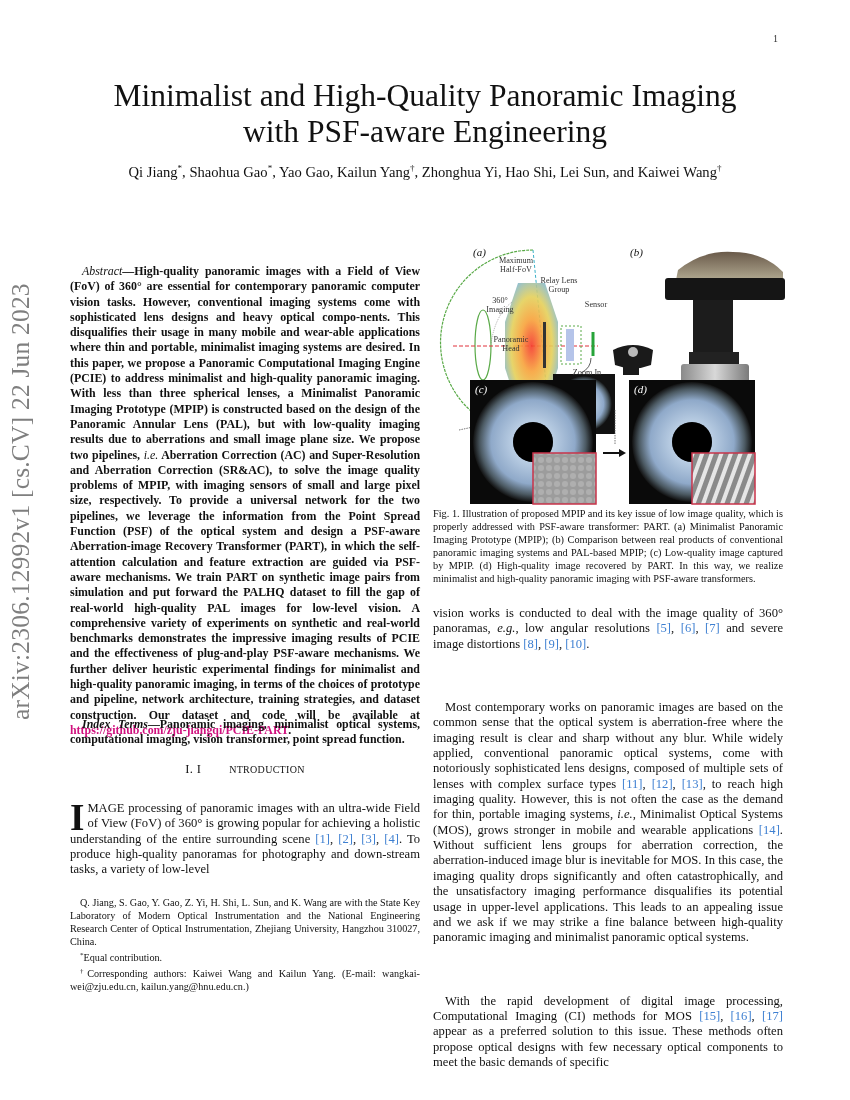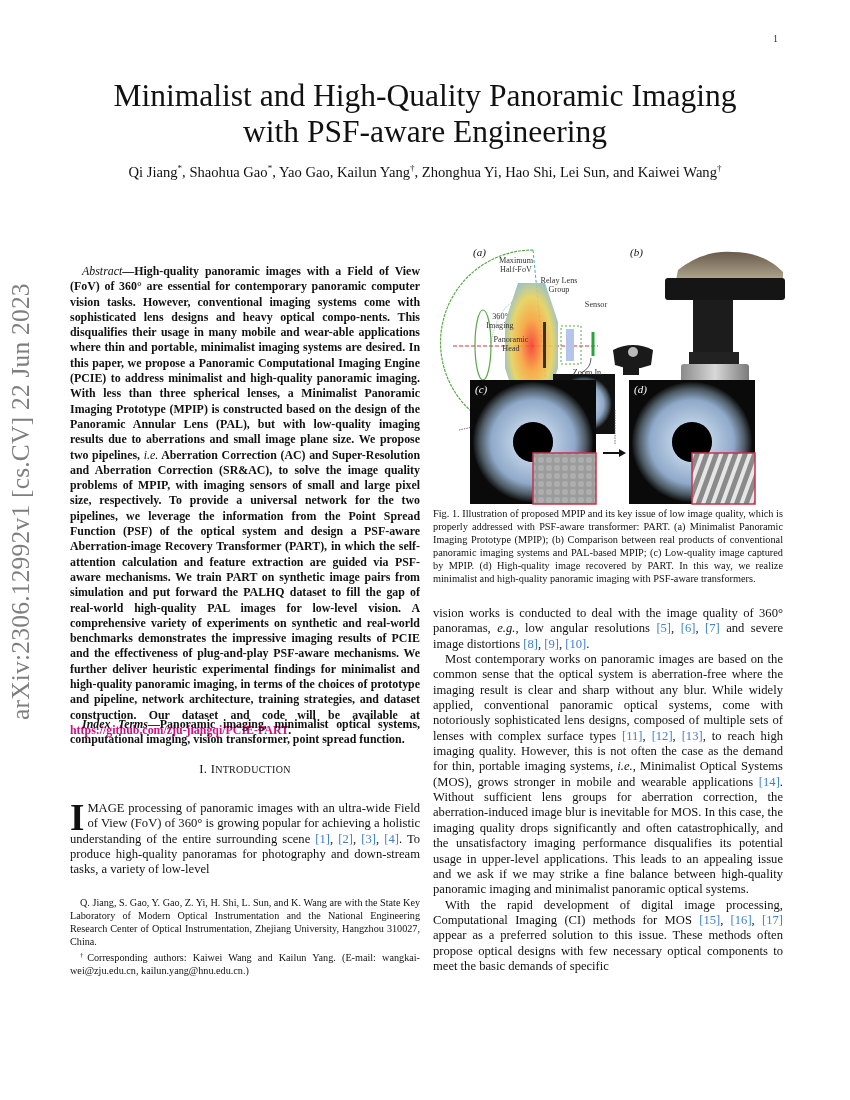--- a/index.html
+++ b/index.html
@@ -16,30 +16,30 @@
   .col p { margin: 0; }
   .left { left: 70px; width: 350px; margin-top: 20px; }
   .right { left: 433px; width: 350px; }
   .abstract { top: 244px; font-weight: bold; font-size: 11.9px; line-height: 15.3px; text-indent: 12px; }
   .abstract i { font-weight: normal; font-style: italic; }
   .abstract .lead { font-weight: normal; font-style: italic; }
   .link { color: #d0117e; }
   .cite { color: #3d7fd1; }
   .index-terms { top: 697px; font-weight: bold; font-size: 11.9px; line-height: 15.3px; text-indent: 12px; }
   .section-heading { top: 762px; left: 70px; width: 350px; text-align: center; font-size: 12.6px; letter-spacing: 0.3px; }
-  .sc { font-size: 10px; }
+  .sc { font-size: 10px; padding-left: 28px; }
   .intro { top: 781px; }
   .dropcap { float: left; font-size: 37px; line-height: 31px; margin: 1px 3px -2px 0; font-weight: bold; }
   .footnotes { top: 877px; font-size: 10.2px; line-height: 12.9px; }
   .footnotes p { text-indent: 10px; }
   .footnotes sup { font-size: 7px; }
   .figure { left: 433px; top: 240px; width: 352px; height: 265px; }
   .caption { top: 508px; font-size: 10.3px; line-height: 12.95px; }
   .right-body { top: 606px; }
-  .right-body p.indent { text-indent: 12px; }
+  .right-body p.indent { text-indent: 12px; margin-top: 48px; }
   .panel-label { position: absolute; font-style: italic; font-size: 11px; }
   .fig-text { position: absolute; font-size: 8.2px; line-height: 9px; color: #333; text-align: center; }
 </style>
 </head>
 <body>
 
 <div class="abs page-num">1</div>
 
 <div class="abs arxiv-label">arXiv:2306.12992v1  [cs.CV]  22 Jun 2023</div>
 
@@ -70,20 +70,21 @@
 <div class="abs section-heading">
   <span>I. </span><span>I</span><span class="sc">NTRODUCTION</span>
 </div>
 
 <div class="col left intro">
   <p><span class="dropcap">I</span><span>MAGE processing of panoramic images with an ultra-wide Field of View (FoV) of 360° is growing popular for achieving a holistic understanding of the entire surrounding scene </span><span class="cite">[1]</span>, <span class="cite">[2]</span>, <span class="cite">[3]</span>, <span class="cite">[4]</span><span>. To produce high-quality panoramas for photography and down-stream tasks, a variety of low-level</span></p>
 </div>
 
 <div class="col left footnotes">
   <p>Q. Jiang, S. Gao, Y. Gao, Z. Yi, H. Shi, L. Sun, and K. Wang are with the State Key Laboratory of Modern Optical Instrumentation and the National Engineering Research Center of Optical Instrumentation, Zhejiang University, Hangzhou 310027, China.</p>
+  <p><sup>*</sup><span>Equal contribution.</span></p>
   <p><sup>†</sup><span>Corresponding authors: Kaiwei Wang and Kailun Yang. (E-mail: wangkai-wei@zju.edu.cn, kailun.yang@hnu.edu.cn.)</span></p>
 </div>
 
 <div class="abs figure">
   <svg width="352" height="265" viewBox="0 0 352 265">
     <defs>
       <radialGradient id="lensGrad" cx="50%" cy="50%" r="60%">
         <stop offset="0%" stop-color="#f43a2a"></stop>
         <stop offset="35%" stop-color="#f7a23a"></stop>
         <stop offset="65%" stop-color="#e4d05a"></stop>
@@ -165,21 +166,21 @@
   </svg>
 
   
   <span class="panel-label" style="left:40px;top:6px;">(a)</span>
   <span class="panel-label" style="left:197px;top:6px;">(b)</span>
   <span class="panel-label" style="left:42px;top:143px;color:#fff;">(c)</span>
   <span class="panel-label" style="left:201px;top:143px;color:#fff;">(d)</span>
   <span class="fig-text" style="left:60px;top:16px;width:46px;">Maximum Half-FoV</span>
   <span class="fig-text" style="left:104px;top:36px;width:44px;">Relay Lens Group</span>
   <span class="fig-text" style="left:146px;top:60px;width:34px;">Sensor</span>
-  <span class="fig-text" style="left:52px;top:72px;width:30px;">360° Imaging</span>
+  <span class="fig-text" style="left:52px;top:56px;width:30px;">360° Imaging</span>
   <span class="fig-text" style="left:58px;top:95px;width:40px;text-align:center;">Panoramic Head</span>
   <span class="fig-text" style="left:128px;top:128px;width:52px;">Zoom In</span>
 </div>
 
 <div class="col right caption">
   <p>Fig. 1.  Illustration of proposed MPIP and its key issue of low image quality, which is properly addressed with PSF-aware transformer: PART. (a) Minimalist Panoramic Imaging Prototype (MPIP); (b) Comparison between real products of conventional panoramic imaging systems and PAL-based MPIP; (c) Low-quality image captured by MPIP. (d) High-quality image recovered by PART. In this way, we realize minimalist and high-quality panoramic imaging with PSF-aware transformers.</p>
 </div>
 
 <div class="col right right-body">
   <p><span>vision works is conducted to deal with the image quality of 360° panoramas, </span><i>e.g.</i><span>, low angular resolutions </span><span class="cite">[5]</span>, <span class="cite">[6]</span>, <span class="cite">[7]</span><span> and severe image distortions </span><span class="cite">[8]</span>, <span class="cite">[9]</span>, <span class="cite">[10]</span><span>.</span></p>

